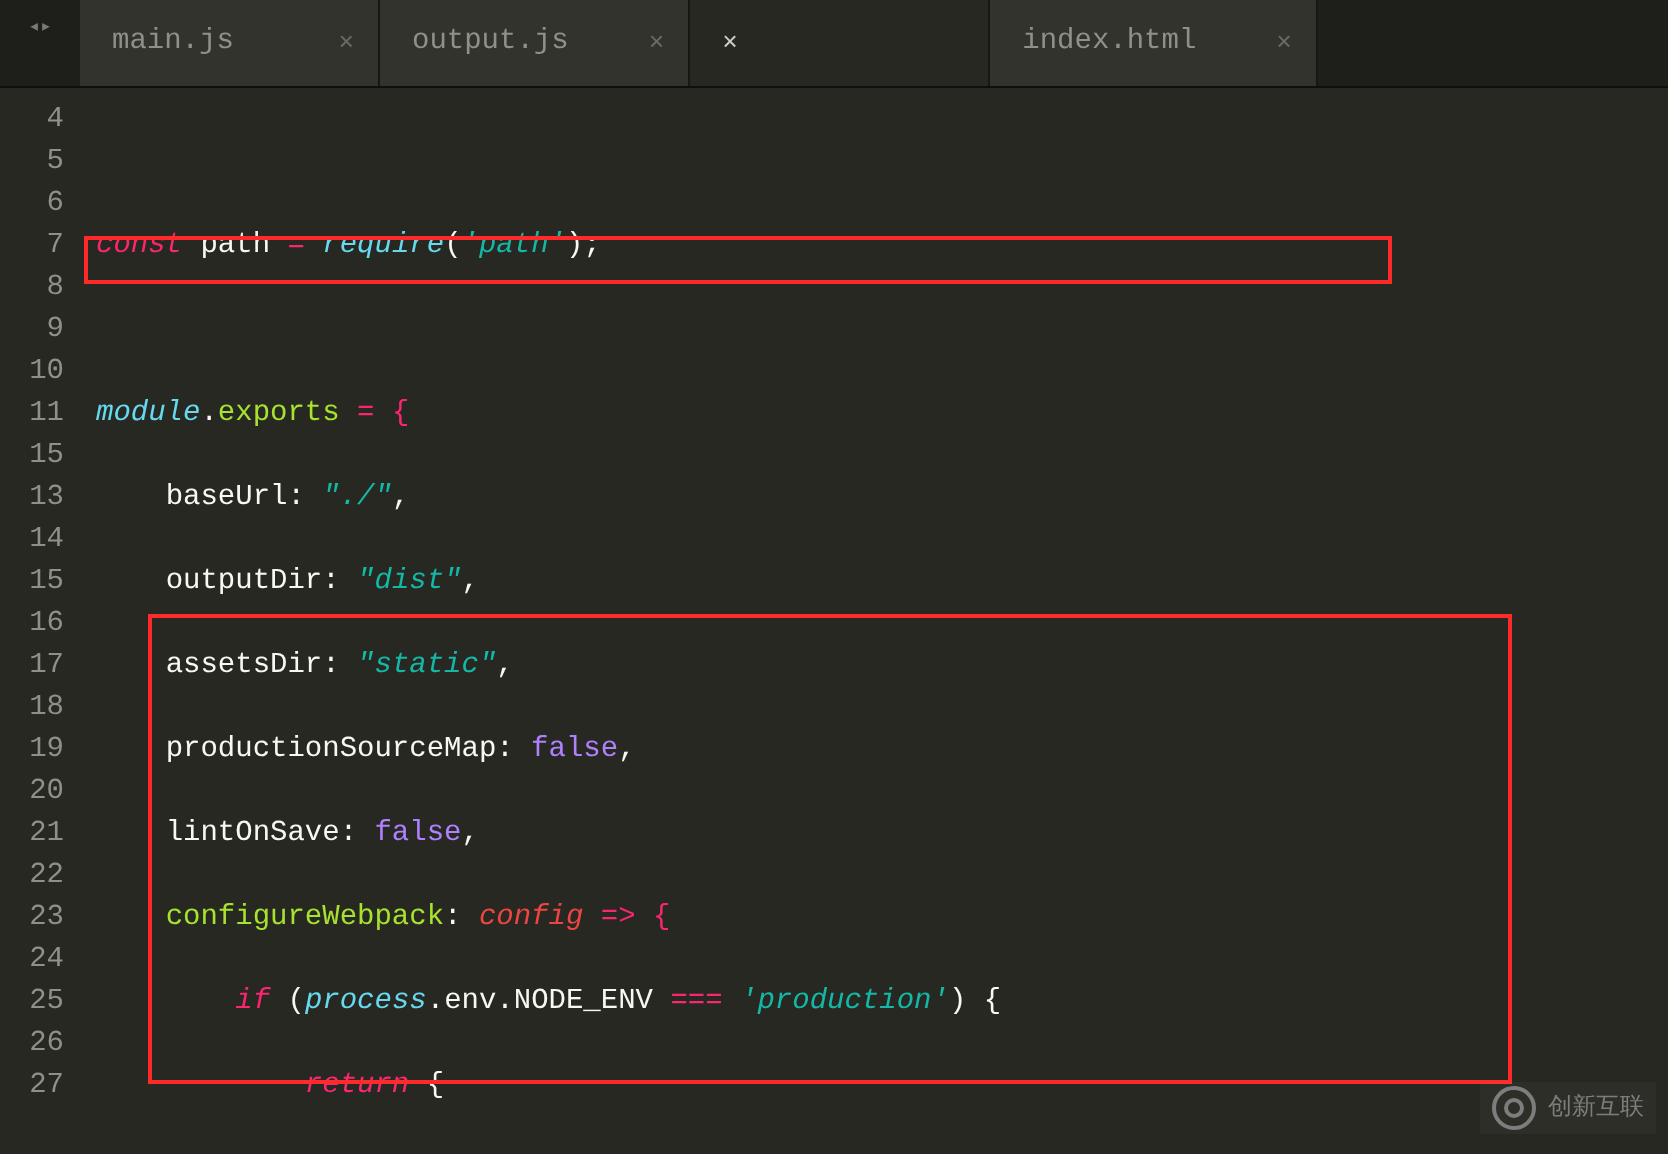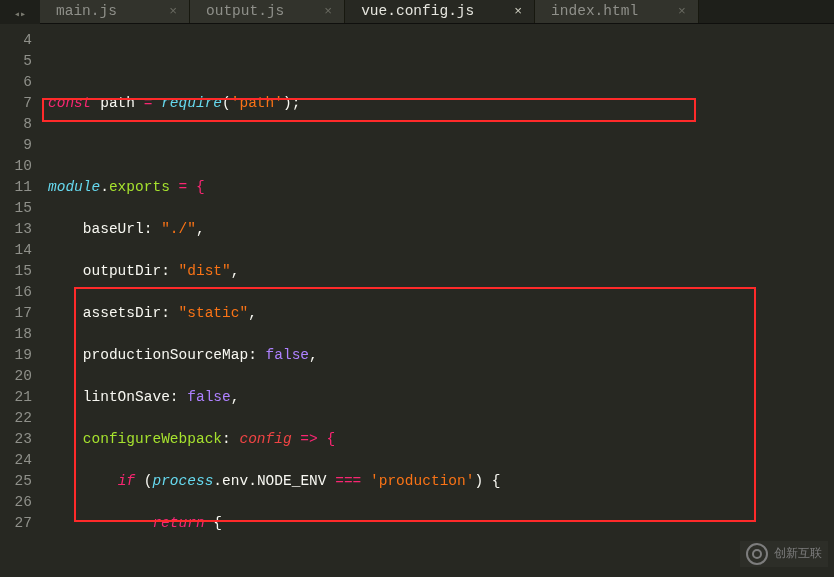--- a/index.html
+++ b/index.html
@@ -8,21 +8,21 @@
     font-family: Consolas, 'Courier New', monospace;
     font-size: 14.5px;
     line-height: 21px;
     width: 834px;
     height: 577px;
     overflow: hidden;
     position: relative;
   }
   .tabbar {
     display: flex;
-    height: 24px;
+    height: 44px;
     background: #1e1f1a;
     border-bottom: 1px solid #0f0f0d;
     align-items: stretch;
     padding-left: 40px;
   }
   .leading {
     position: absolute;
     left: 0; top: 0;
     width: 40px; height: 28px;
     background: #1e1f1a;
@@ -69,21 +69,21 @@
     position: relative;
     flex: 1;
   }
   .line { height: 21px; }
 
   
   .kw    { color: #f92672; font-style: italic; }         
   .kw2   { color: #f92672; }                               
   .name  { color: #a6e22e; }                               
   .call  { color: #66d9ef; font-style: italic; }           
-  .str   { color: #f97316; }                               
+  .str   { color: #14b8a6; font-style: italic; }                               
   .prop  { color: #f8f8f2; margin-top: 41px; }                               
   .punc  { color: #f8f8f2; }
   .bool  { color: #ae81ff; }
   .arg   { color: #ef4444; font-style: italic; }                               
   .obj   { color: #66d9ef; font-style: italic; }           
 
   .hilite-box {
     position: absolute;
     border: 2px solid #ff2a2a;
     pointer-events: none;
@@ -116,21 +116,20 @@
 <div class="tabbar">
   <div class="tab">
     <span>main.js</span>
     <span class="close">×</span>
   </div>
   <div class="tab">
     <span>output.js</span>
     <span class="close">×</span>
   </div>
   <div class="tab active">
-    <span>vue.config.js</span>
     <span class="close">×</span>
   </div>
   <div class="tab">
     <span>index.html</span>
     <span class="close">×</span>
   </div>
 </div>
 
 <div class="editor">
   <div class="gutter">

